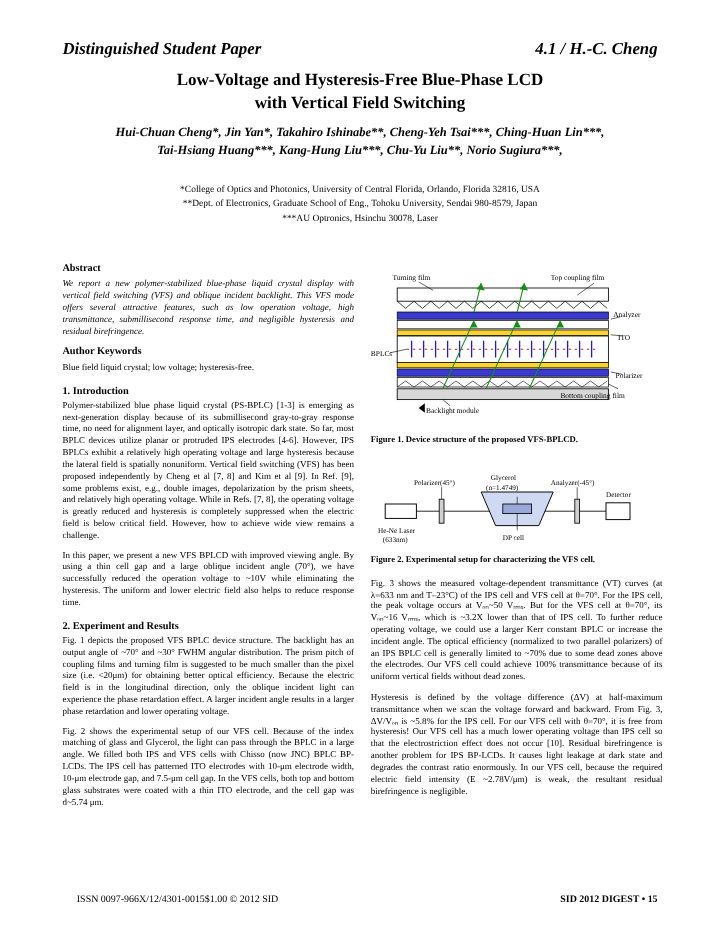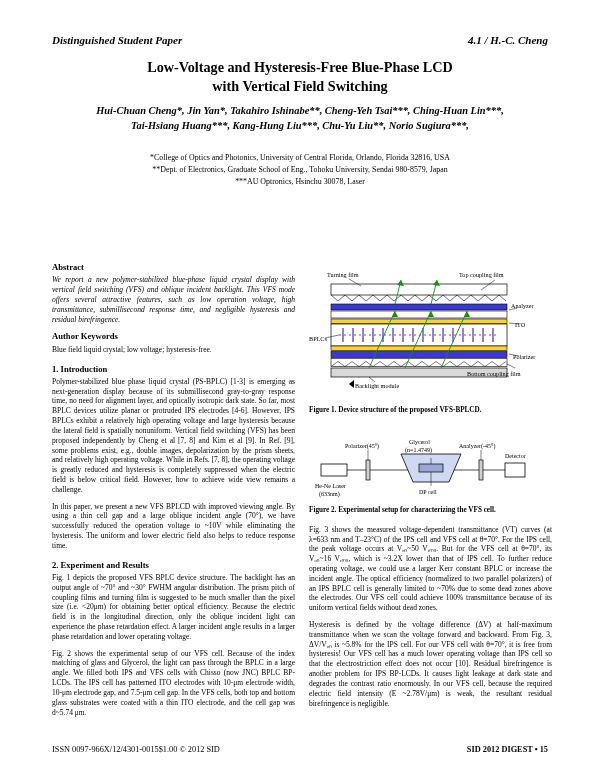--- a/index.html
+++ b/index.html
@@ -26,21 +26,21 @@
   
   .runhead {
     position: absolute;
     top: 34px;
     left: 52px;
     right: 52px;
     display: flex;
     justify-content: space-between;
     align-items: baseline;
     font-family: "Liberation Serif", serif;
-    font-size: 11px;
+    font-size: 14px;
     font-weight: bold;
     font-style: italic;
   }
   .runhead .right { font-style: italic; }
 
   
   .title {
     position: absolute;
     top: 58px;
     left: 52px;
@@ -75,21 +75,20 @@
   }
 
   
   .col {
     position: absolute;
     top: 218px;
     width: 243px;
     font-size: 7.5px;
     line-height: 1.31;
     text-align: justify;
-    margin-top: 44px;
   }
   .col.left { left: 52px; }
   .col.right { left: 309px; }
 
   h2.sec {
     font-size: 8.6px;
     font-weight: bold;
     margin: 0 0 3px 0;
     line-height: 1.2;
   }
@@ -125,21 +124,21 @@
   .footer {
     position: absolute;
     bottom: 22px;
     left: 52px;
     right: 52px;
     display: flex;
     justify-content: space-between;
     align-items: baseline;
     font-size: 8.3px;
   }
-  .footer .left { font-family: "Liberation Serif", serif; }
+  .footer .left { font-family: "Liberation Serif", serif; margin-left: 12px; }
   .footer .right { font-weight: bold; }
 </style>
 </head>
 <body>
 
 <div class="page">
 
   <div class="runhead">
     <div class="left">Distinguished Student Paper</div>
     <div class="right">4.1 / H.-C. Cheng</div>

